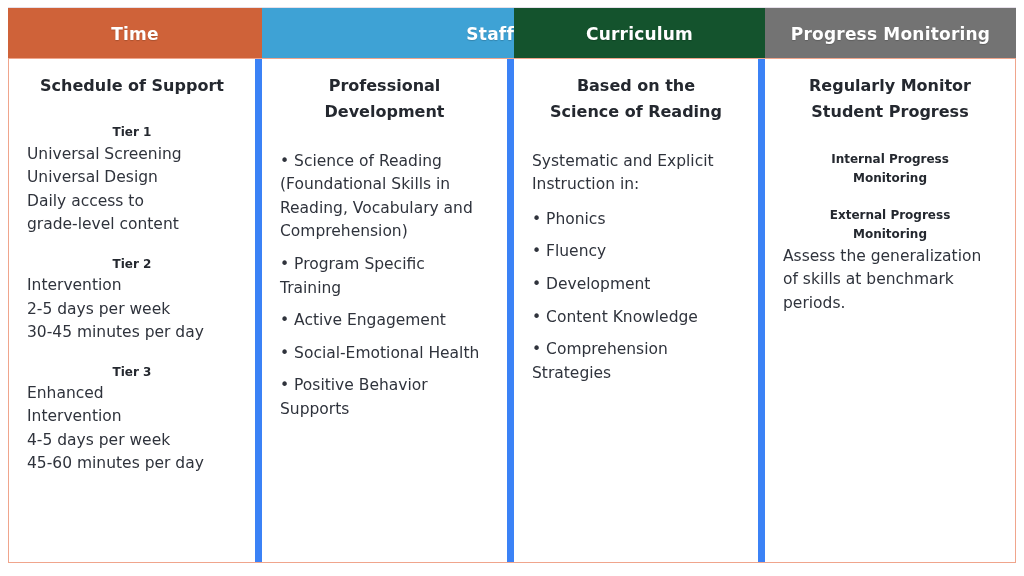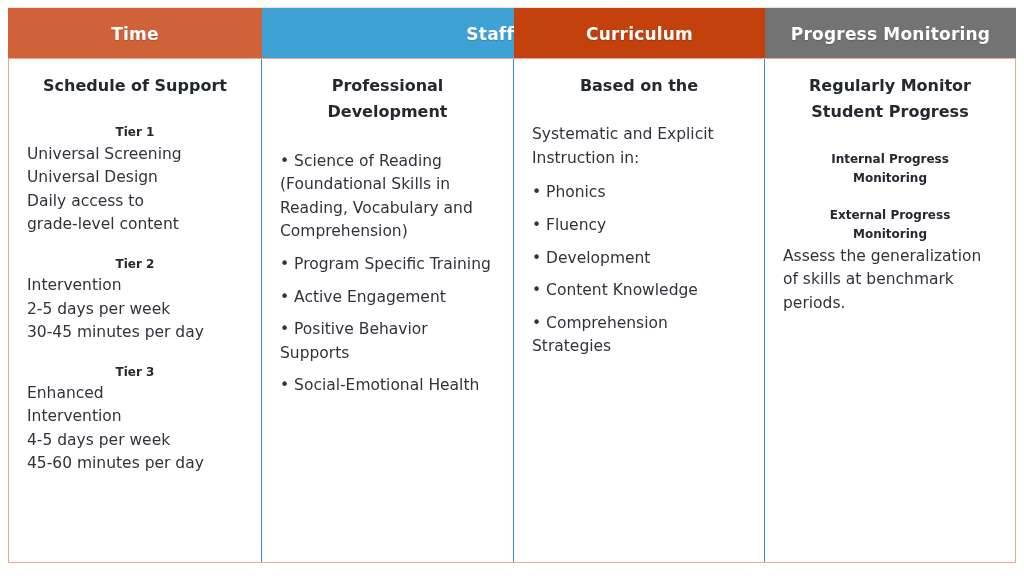--- a/index.html
+++ b/index.html
@@ -57,21 +57,21 @@
     width: 1008px;
     height: 505px;
     display: flex;
     box-sizing: border-box;
     border: 1px solid #f0a58c;
     background: #ffffff;
   }
   .body-cell {
     box-sizing: border-box;
     padding: 14px 18px 10px 18px;
-    border-right: 1px solid #3b82f6;
+    border-right: 7px solid #3b82f6;
     font-size: 15.5px;
     line-height: 1.52;
     color: #2f333c;
     overflow: hidden;
   }
   .body-cell.c0 { flex: 0 0 253px; }
   .body-cell.c1 { flex: 0 0 252px; }
   .body-cell.c2 { flex: 0 0 251px; }
   .body-cell.c3 { flex: 1 1 auto; border-right: 0; }
 
@@ -107,21 +107,21 @@
 
 <div class="infographic">
 
   <div class="header-row">
     <div class="header-cell c0" style="background:#cf6239">
       <span>Time</span>
     </div>
     <div class="header-cell c1" style="background:#3ea2d5">
       <span>Staff</span>
     </div>
-    <div class="header-cell c2" style="background:#c2410c">
+    <div class="header-cell c2" style="background:#14532d">
       <span>Curriculum</span>
     </div>
     <div class="header-cell c3" style="background:#737373">
       <span>Progress Monitoring</span>
     </div>
   </div>
 
   <div class="body-row">
 
     <div class="body-cell c0">
@@ -160,28 +160,29 @@
       <div class="cell-title">
         <div>Professional</div>
         <div>Development</div>
       </div>
       <div class="spacer"></div>
 
       <div class="para">
         <div class="bullet-item">• Science of Reading (Foundational Skills in Reading, Vocabulary and Comprehension)</div>
         <div class="bullet-item">• Program Specific Training</div>
         <div class="bullet-item">• Active Engagement</div>
+        <div class="bullet-item">• Social-Emotional Health</div>
         <div class="bullet-item">• Positive Behavior Supports</div>
-        <div class="bullet-item">• Social-Emotional Health</div>
       </div>
     </div>
 
     <div class="body-cell c2">
       <div class="cell-title">
         <div>Based on the</div>
+        <div>Science of Reading</div>
       </div>
       <div class="spacer"></div>
 
       <div class="para">Systematic and Explicit Instruction in:</div>
       <div class="spacer-sm"></div>
 
       <div class="para">
         <div class="bullet-item">• Phonics</div>
         <div class="bullet-item">• Fluency</div>
         <div class="bullet-item">• Development</div>

